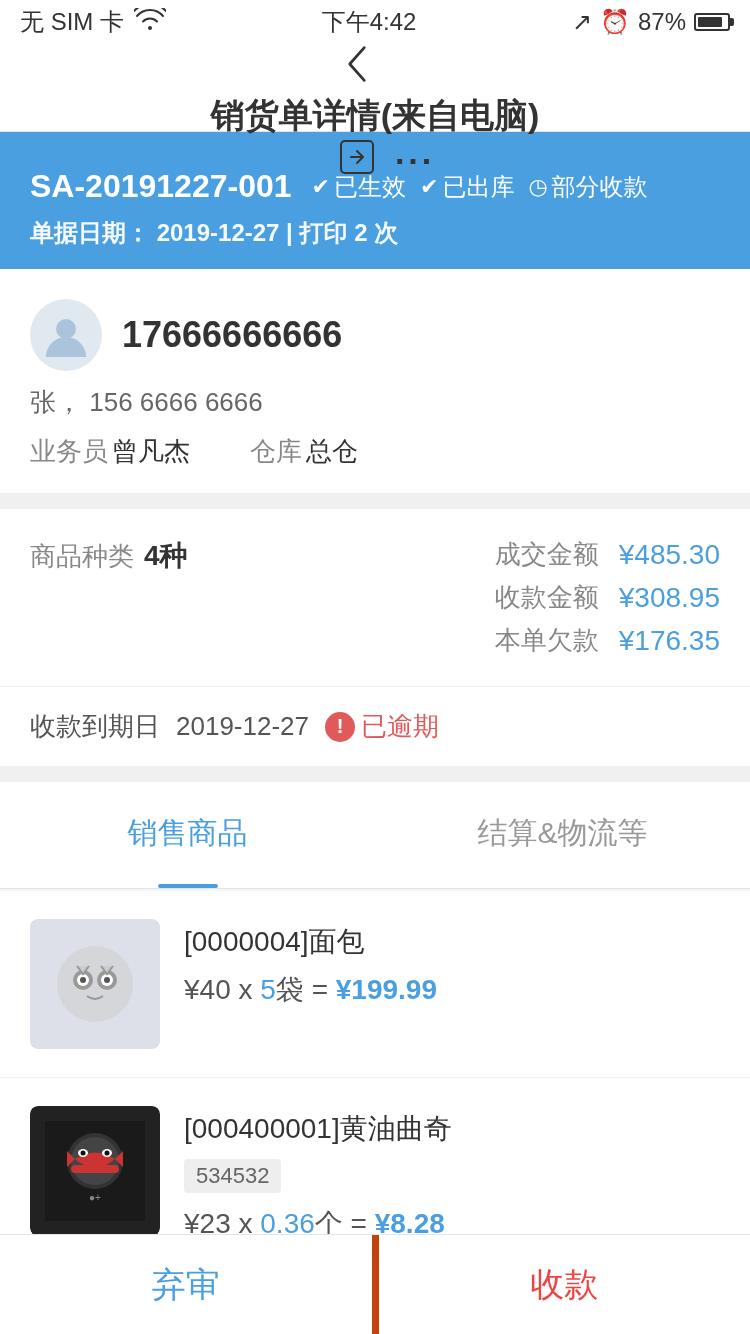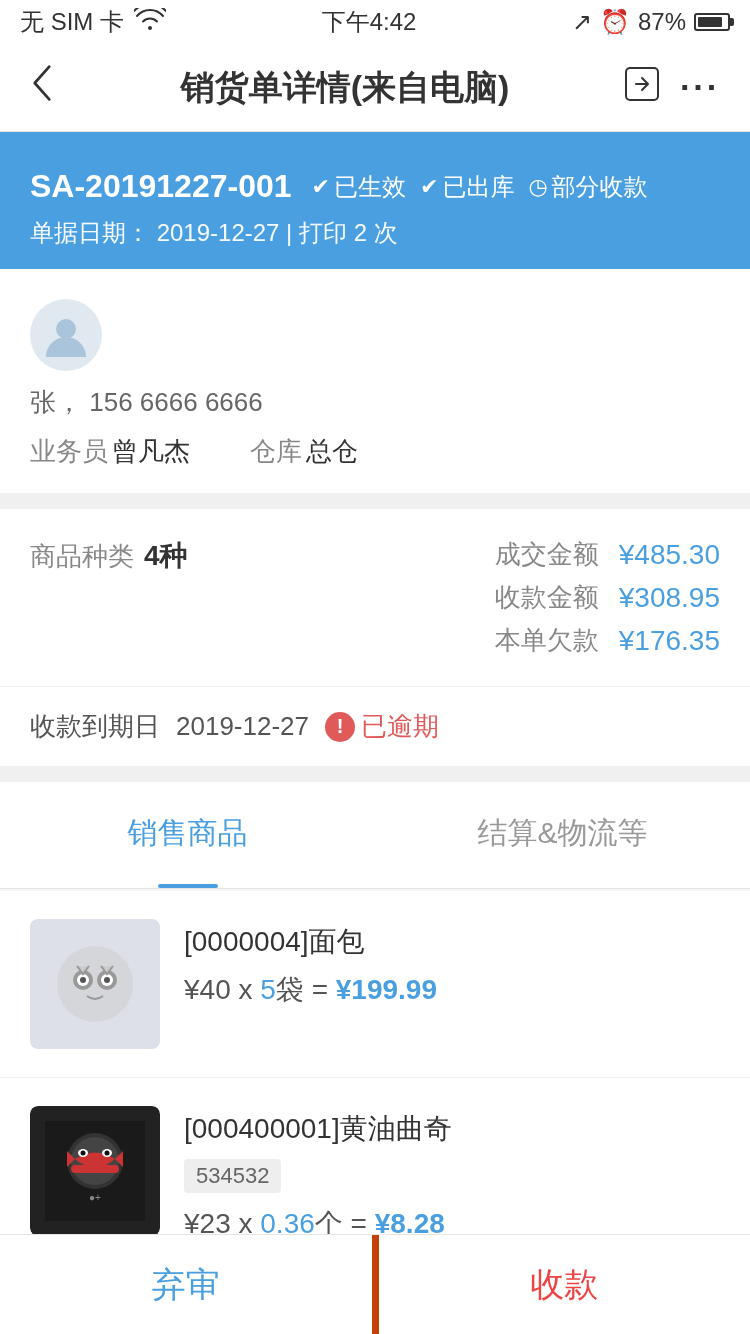--- a/index.html
+++ b/index.html
@@ -29,20 +29,21 @@
 
     
     .nav-bar {
       height: 88px;
       background: #fff;
       display: flex;
       align-items: center;
       justify-content: space-between;
       padding: 0 30px;
       border-bottom: 1px solid #e5e5e5;
+      flex-direction: column;
     }
     .nav-title {
       font-size: 34px;
       font-weight: 600;
       color: #333;
       flex: 1;
       text-align: center;
     }
     .nav-back {
       font-size: 36px;
@@ -93,20 +94,21 @@
       content: '✔';
       font-size: 22px;
     }
     .badge-clock::before {
       content: '◷';
       font-size: 22px;
     }
     .header-banner-sub {
       font-size: 24px;
       color: rgba(255,255,255,0.95);
+      font-weight: bold;
     }
 
     
     .customer-section {
       background: #fff;
       padding: 30px 30px 24px;
       margin-top: 0;
     }
     .customer-top {
       display: flex;
@@ -384,20 +386,21 @@
 </div>
 
 <div class="customer-section">
   <div class="customer-top">
     <div class="avatar">
       <svg viewBox="0 0 52 52" fill="none" xmlns="http://www.w3.org/2000/svg">
         <circle cx="26" cy="20" r="10" fill="#aac4dc"></circle>
         <path d="M6 48c0-11 8.954-20 20-20s20 9 20 20" fill="#aac4dc"></path>
       </svg>
     </div>
+    <span class="customer-name">17666666666</span>
   </div>
   <div class="customer-phone">
     <span>张，</span> <span>156 6666 6666</span>
   </div>
   <div class="customer-meta">
     <div class="meta-item">
       <span class="meta-label">业务员</span>
       <span class="meta-value">曾凡杰</span>
     </div>
     <div class="meta-item">

